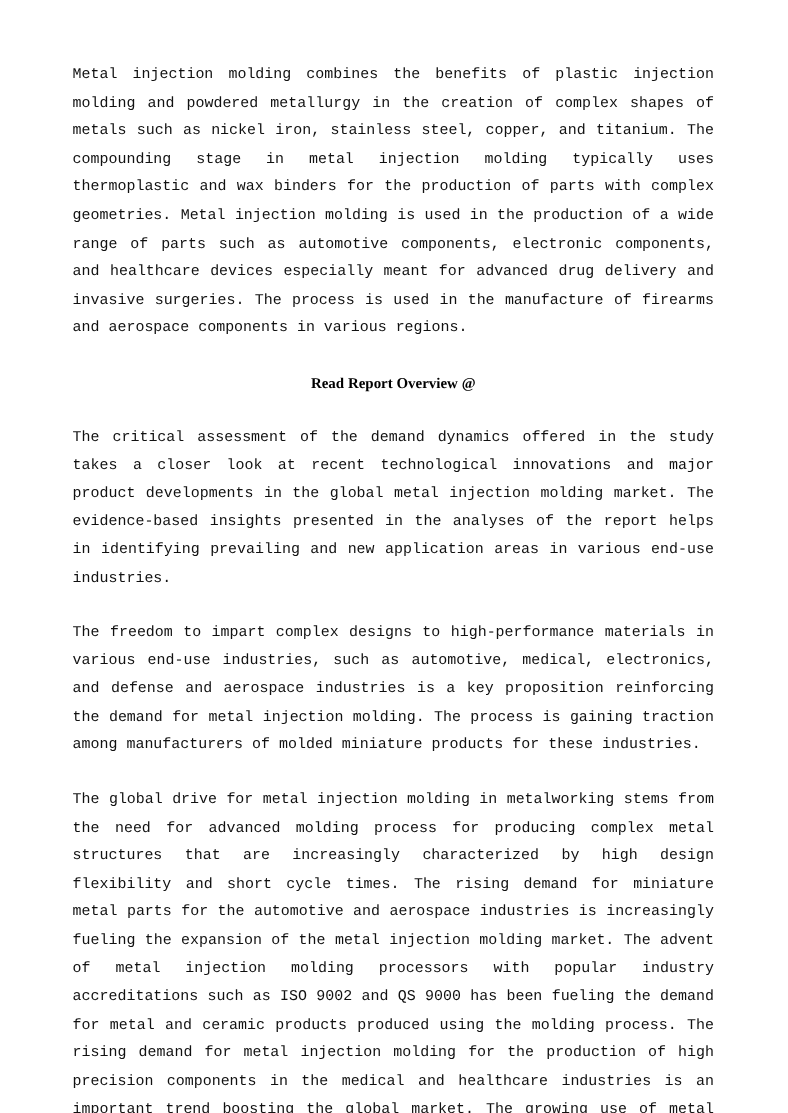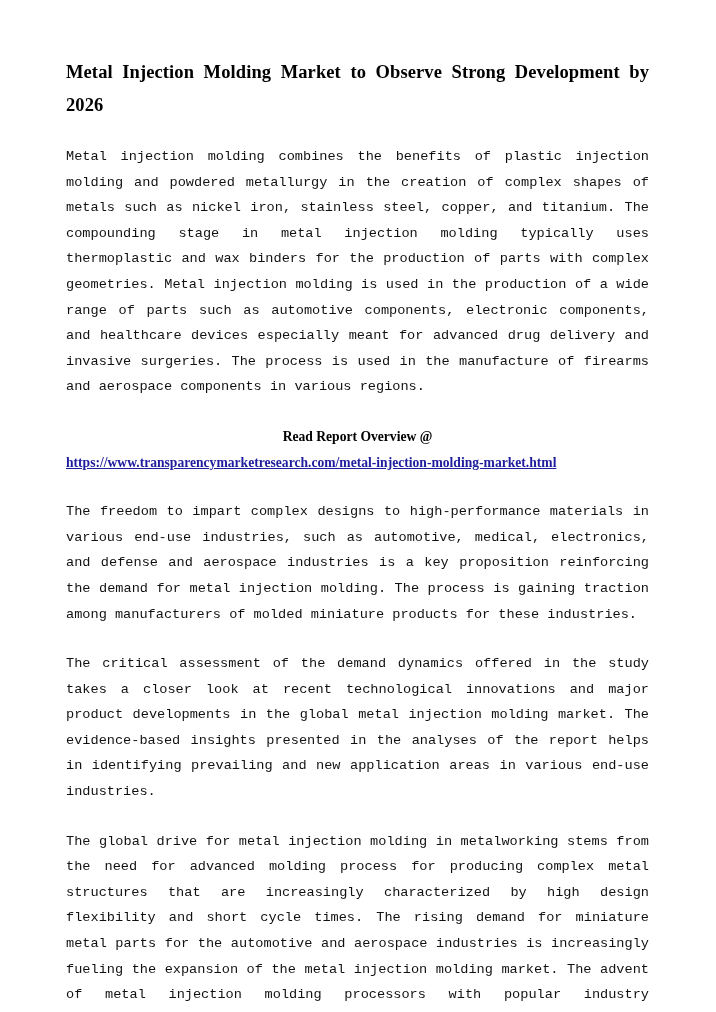--- a/index.html
+++ b/index.html
@@ -81,32 +81,28 @@
   }
   .block-group > .lead-label { margin-bottom: 0; }
   .block-group > .report-link-wrap { margin-bottom: 0; }
 </style>
 </head>
 <body>
 
 <div class="page">
   <div class="content">
 
-    <h1 class="article-title">Metal Injection Molding Market to Observe Strong Development by 2026</h1>
 
     <p class="body-para">Metal injection molding combines the benefits of plastic injection molding and powdered metallurgy in the creation of complex shapes of metals such as nickel iron, stainless steel, copper, and titanium. The compounding stage in metal injection molding typically uses thermoplastic and wax binders for the production of parts with complex geometries. Metal injection molding is used in the production of a wide range of parts such as automotive components, electronic components, and healthcare devices especially meant for advanced drug delivery and invasive surgeries. The process is used in the manufacture of firearms and aerospace components in various regions.</p>
 
     <div class="block-group">
       <p class="lead-label">Read Report Overview @</p>
-      <div class="report-link-wrap">
-        <a class="report-link" href="#" title="https://www.transparencymarketresearch.com/metal-injection-molding-market.html">https://www.transparencymarketresearch.com/metal-injection-molding-market.html</a>
-      </div>
     </div>
 
+    <p class="body-para">The critical assessment of the demand dynamics offered in the study takes a closer look at recent technological innovations and major product developments in the global metal injection molding market. The evidence-based insights presented in the analyses of the report helps in identifying prevailing and new application areas in various end-use industries.</p>
+
     <p class="body-para">The freedom to impart complex designs to high-performance materials in various end-use industries, such as automotive, medical, electronics, and defense and aerospace industries is a key proposition reinforcing the demand for metal injection molding. The process is gaining traction among manufacturers of molded miniature products for these industries.</p>
-
-    <p class="body-para">The critical assessment of the demand dynamics offered in the study takes a closer look at recent technological innovations and major product developments in the global metal injection molding market. The evidence-based insights presented in the analyses of the report helps in identifying prevailing and new application areas in various end-use industries.</p>
 
 
     <p class="body-para">The global drive for metal injection molding in metalworking stems from the need for advanced molding process for producing complex metal structures that are increasingly characterized by high design flexibility and short cycle times. The rising demand for miniature metal parts for the automotive and aerospace industries is increasingly fueling the expansion of the metal injection molding market. The advent of metal injection molding processors with popular industry accreditations such as ISO 9002 and QS 9000 has been fueling the demand for metal and ceramic products produced using the molding process. The rising demand for metal injection molding for the production of high precision components in the medical and healthcare industries is an important trend boosting the global market. The growing use of metal injection molding in manufacturing firearms for developed nations, most notably the U.S., is expected to accentuate market revenues during the assessment period.</p>
 
   </div>
 </div>
 
 </body></html>

